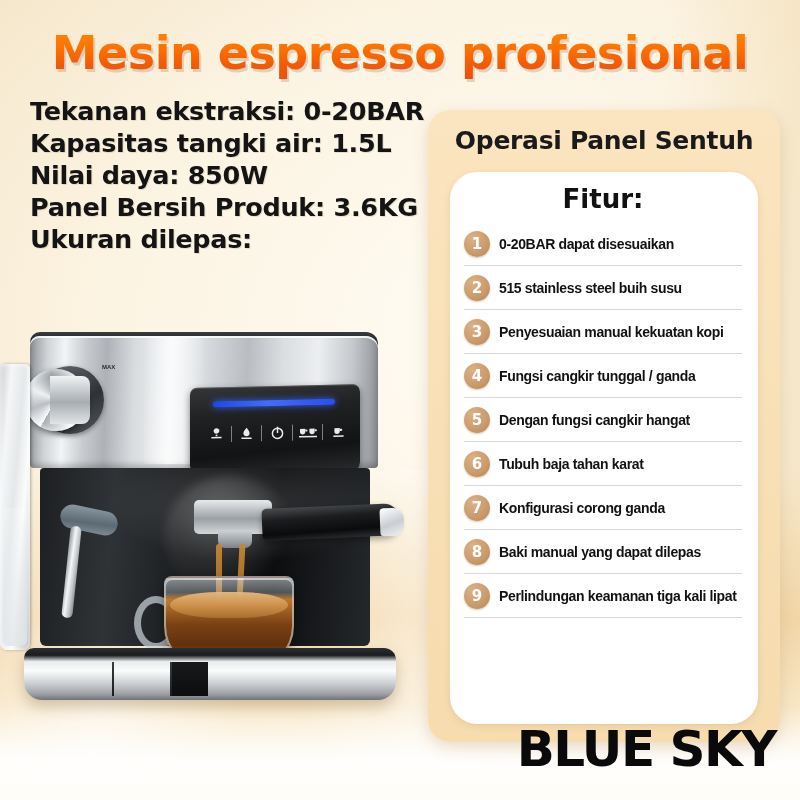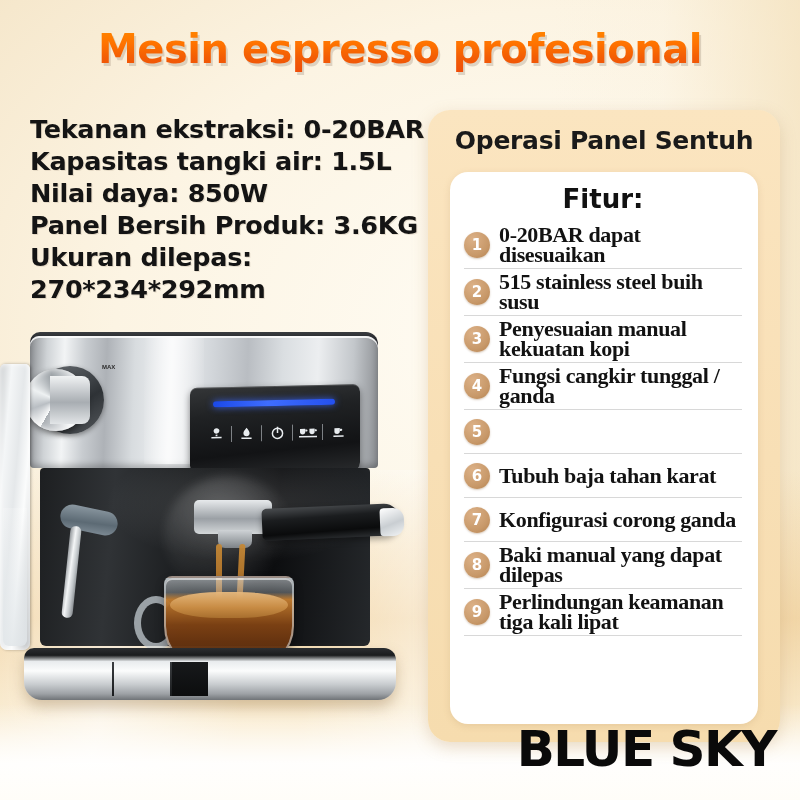--- a/index.html
+++ b/index.html
@@ -30,32 +30,32 @@
   }
   #bg-right-glow{
     position:absolute; right:0; top:0; width:250px; height:800px;
     background:linear-gradient(270deg, rgba(244,226,190,.75) 0%, rgba(250,240,220,.25) 55%, rgba(255,255,255,0) 100%);
   }
 
   
   #title{
     position:absolute; left:0; right:0; top:26px;
     text-align:center;
-    font-size:40px; font-weight:bold; letter-spacing:-.5px;
+    font-size:46px; font-weight:bold; letter-spacing:-.5px;
     font-family:"DejaVu Sans", sans-serif;
     background:linear-gradient(180deg,#ff8a00 0%, #ff7300 38%, #f25c05 70%, #ef4e0a 100%);
     -webkit-background-clip:text; background-clip:text;
     color:transparent; -webkit-text-fill-color:transparent;
     filter:drop-shadow(2px 3px 0 rgba(160,140,120,.32));
     white-space:nowrap;
   }
 
   
   #specs{
-    position:absolute; left:30px; top:113px;
+    position:absolute; left:30px; top:95px;
     width:400px;
     color:#141414;
     font-size:25.5px; font-weight:bold;
     line-height:32px;
     font-family:"DejaVu Sans", sans-serif;
     letter-spacing:-.3px;
     text-shadow:1px 1px 0 rgba(190,175,155,.35);
   }
   .spec-line{ white-space:nowrap; }
 
@@ -236,21 +236,21 @@
     box-shadow:0 5px 16px rgba(180,140,90,.28);
   }
   #panel-heading{
     text-align:center;
     font-size:25px; font-weight:bold; color:#1a1a1a;
     font-family:"DejaVu Sans", sans-serif;
     padding-top:16px; letter-spacing:-.3px;
   }
   #feature-card{
     position:absolute; left:22px; top:62px; width:308px; height:552px;
-    background:#fff; border-radius:18px;
+    background:#fff; border-radius:27px;
     box-shadow:0 2px 7px rgba(170,135,90,.2);
     padding:8px 16px 0 14px;
   }
   #fitur-title{
     text-align:center; font-size:26px; font-weight:bold; color:#111;
     font-family:"DejaVu Sans", sans-serif; padding:4px 0 8px;
   }
   .feature-row{
     display:flex; align-items:center; gap:9px;
     min-height:44px;
@@ -261,23 +261,23 @@
   .fnum{
     flex:0 0 auto;
     width:26px; height:26px; border-radius:50%;
     background:radial-gradient(circle at 34% 28%, #dcb187, #c8996a 62%, #b5824f 100%);
     color:#fff; font-weight:bold; font-size:15px;
     display:flex; align-items:center; justify-content:center;
     font-family:"DejaVu Sans", sans-serif;
     box-shadow:0 1px 2px rgba(140,100,60,.35);
   }
   .ftext{
-    font-size:22px; font-weight:bold; color:#121212;
+    font-size:14px; font-weight:bold; color:#121212;
     line-height:20px; letter-spacing:-.35px;
-    font-family:Liberation Serif, serif;
+    font-family:Liberation Sans, sans-serif;
   }
 
   
   #brand{
     position:absolute; right:24px; bottom:22px;
     font-size:50px; font-weight:bold; color:#0a0a0a;
     font-family:"DejaVu Sans", sans-serif;
     letter-spacing:-1.5px;
   }
 </style>
@@ -290,21 +290,20 @@
 <div id="bg-bottom-fade"></div>
 
 <div id="title">Mesin espresso profesional</div>
 
 <div id="specs">
   <div class="spec-line">Tekanan ekstraksi: 0-20BAR</div>
   <div class="spec-line">Kapasitas tangki air: 1.5L</div>
   <div class="spec-line">Nilai daya: 850W</div>
   <div class="spec-line">Panel Bersih Produk: 3.6KG</div>
   <div class="spec-line">Ukuran dilepas:</div>
-  <div class="spec-line">270*234*292mm</div>
 </div>
 
 <div id="product">
 
   <div class="m-top-lip"></div>
   <div class="m-top"></div>
   <div class="m-top-hi"></div>
 
   <div class="knob-ring"></div>
   <div class="knob"></div>
@@ -400,20 +399,21 @@
     <div class="feature-row">
       <span class="fnum">3</span>
       <span class="ftext">Penyesuaian manual kekuatan kopi</span>
     </div>
     <div class="feature-row">
       <span class="fnum">4</span>
       <span class="ftext">Fungsi cangkir tunggal / ganda</span>
     </div>
     <div class="feature-row">
       <span class="fnum">5</span>
+      <span class="ftext">Dengan fungsi cangkir hangat</span>
     </div>
     <div class="feature-row">
       <span class="fnum">6</span>
       <span class="ftext">Tubuh baja tahan karat</span>
     </div>
     <div class="feature-row">
       <span class="fnum">7</span>
       <span class="ftext">Konfigurasi corong ganda</span>
     </div>
     <div class="feature-row">

